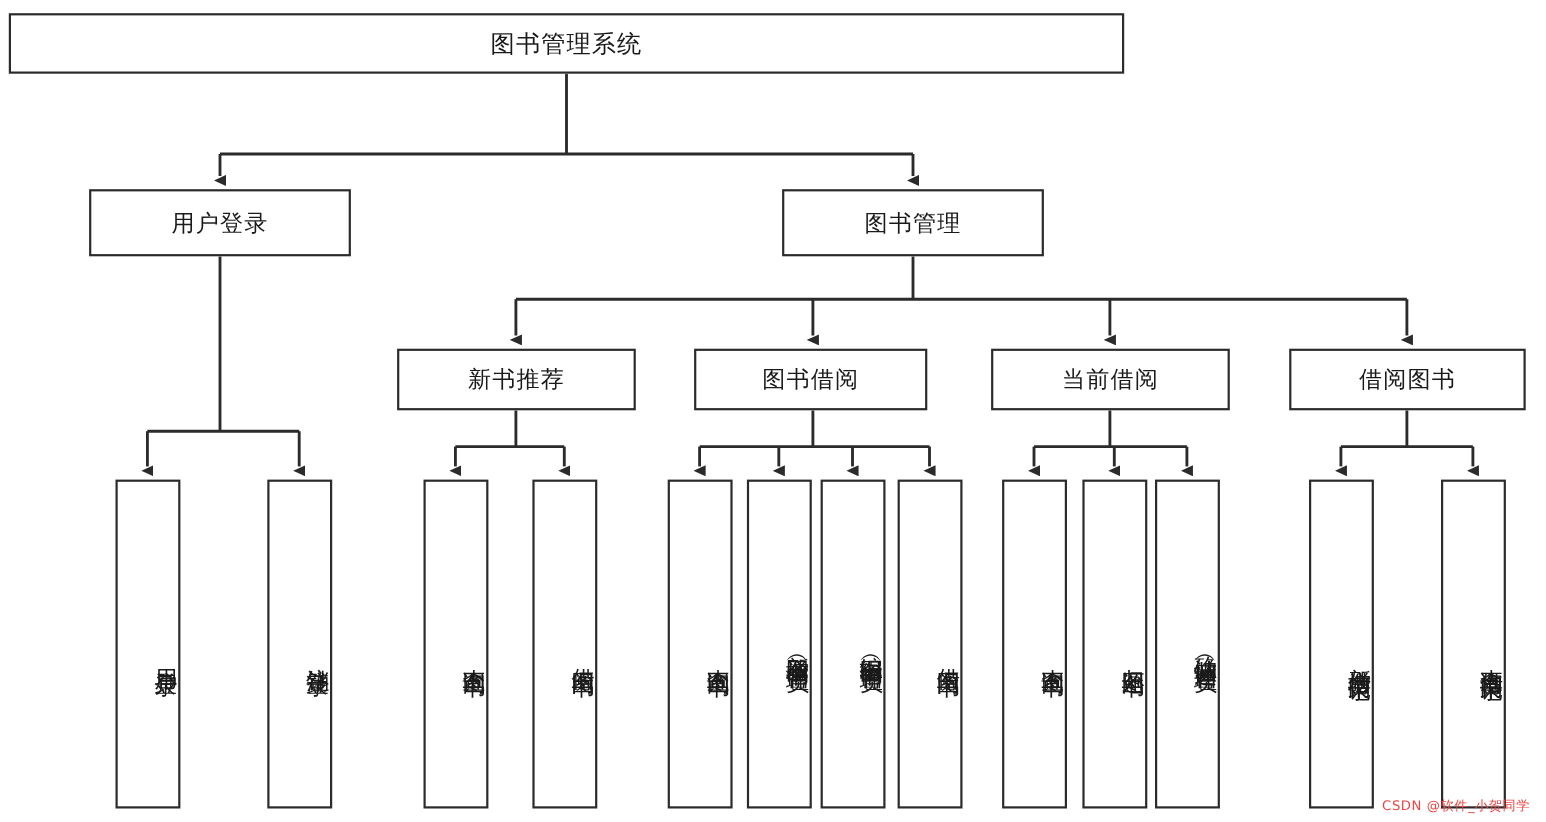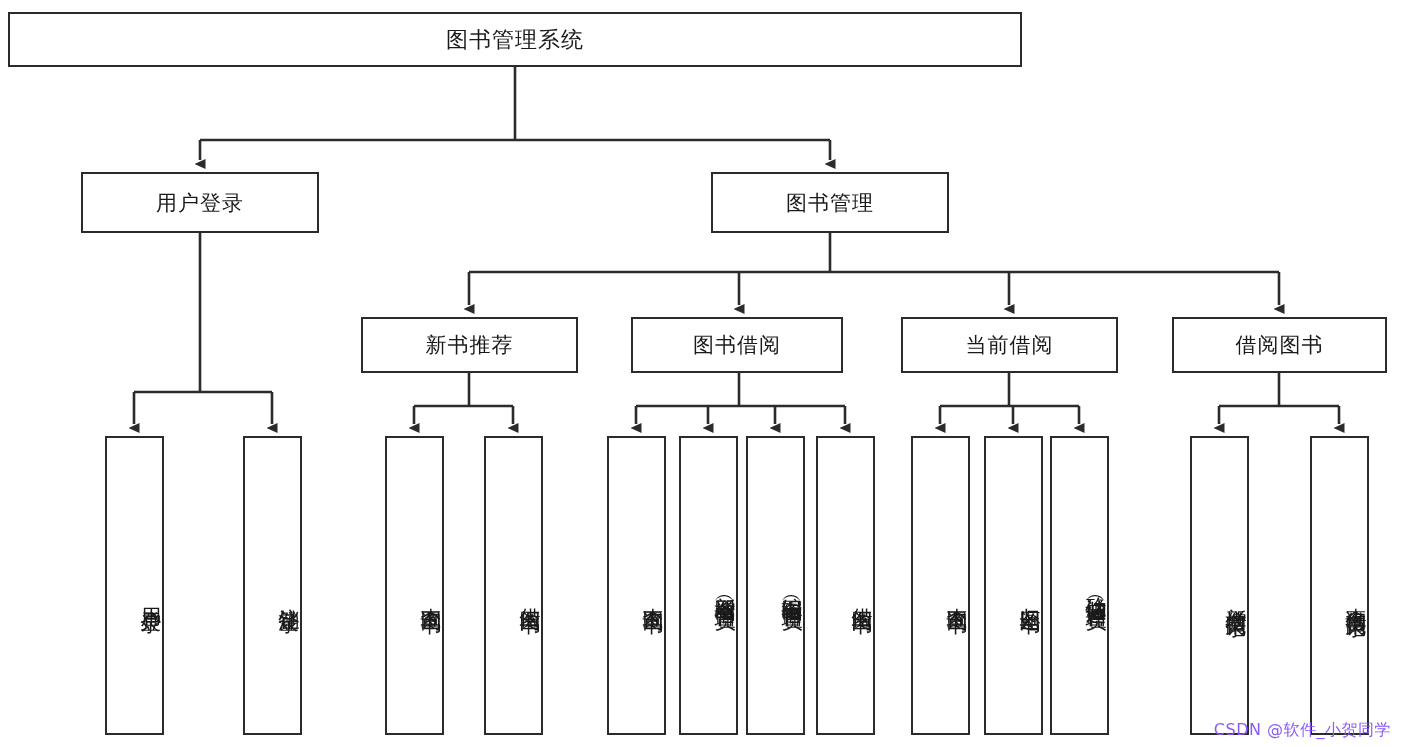--- a/index.html
+++ b/index.html
@@ -54,22 +54,22 @@
     text-orientation: upright;
     white-space: nowrap;
   }
   .node.root {
     font-size: 22px;
   }
   .watermark {
     position: absolute;
     right: 14px;
     bottom: 6px;
-    font-size: 16px;
-    color: #8b5cf6;
+    font-size: 12px;
+    color: #ef4444;
     letter-spacing: 0.5px;
     white-space: nowrap;
   }
 </style>
 </head>
 <body>
 
 <div id="canvas">
 
   <svg class="edges" viewBox="0 0 1405 747">

